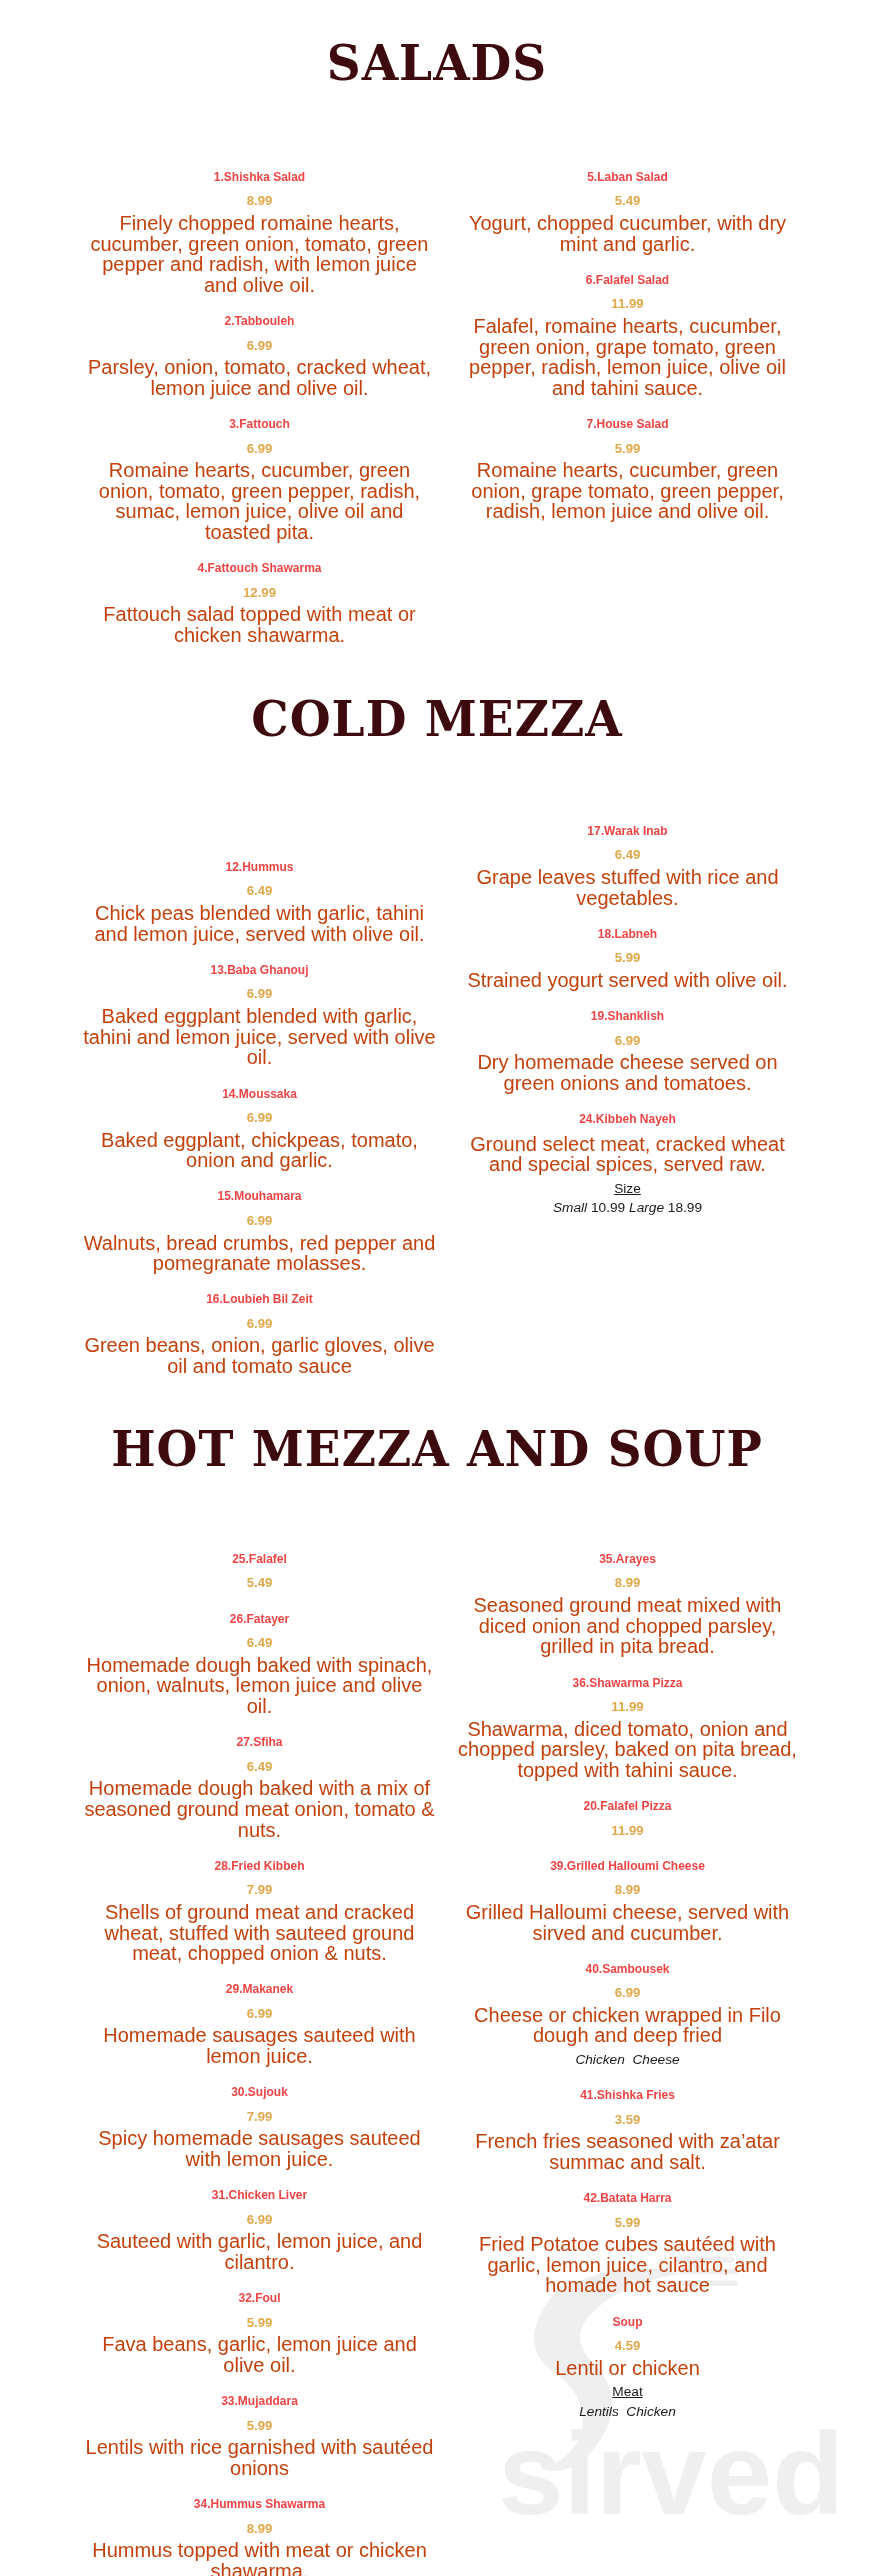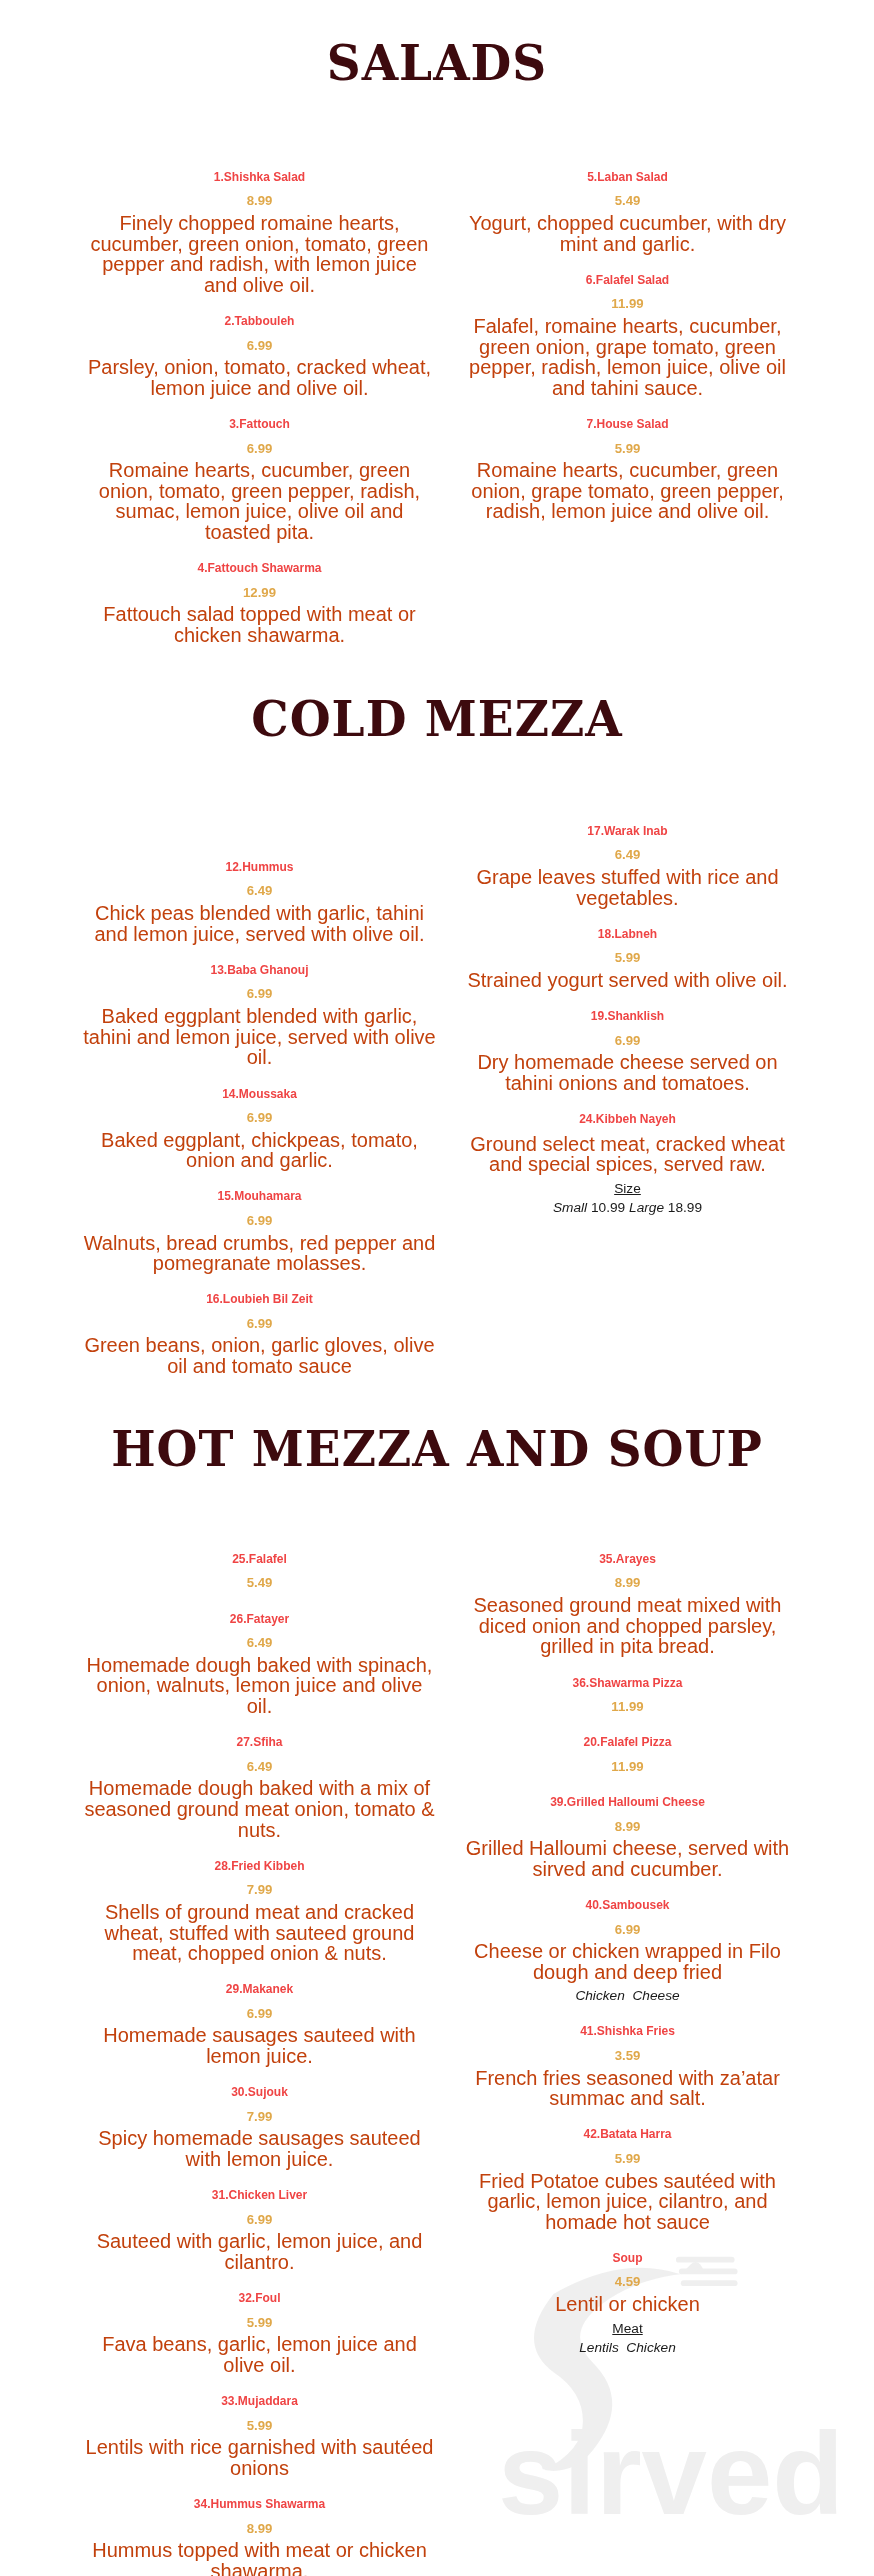--- a/index.html
+++ b/index.html
@@ -110,21 +110,21 @@
     <div class="item-desc">Grape leaves stuffed with rice and vegetables.</div>
   </div>
   <div class="item">
     <div class="item-name">18.Labneh</div>
     <div class="item-price">5.99</div>
     <div class="item-desc">Strained yogurt served with olive oil.</div>
   </div>
   <div class="item">
     <div class="item-name">19.Shanklish</div>
     <div class="item-price">6.99</div>
-    <div class="item-desc">Dry homemade cheese served on tahini onions and tomatoes.</div>
+    <div class="item-desc">Dry homemade cheese served on green onions and tomatoes.</div>
   </div>
   <div class="item">
     <div class="item-name" style="margin-bottom:2.9px;">24.Kibbeh Nayeh</div>
     <div class="item-desc">Ground select meat, cracked wheat and special spices, served raw.</div>
     <div class="item-opt-label">Size</div>
     <div class="item-opts">
       <i>Small</i>
       <span>10.99</span>
       <i>Large</i>
       <span>18.99</span>
@@ -193,20 +193,21 @@
 
 <div class="col right" style="top:1549px;">
   <div class="item">
     <div class="item-name">35.Arayes</div>
     <div class="item-price">8.99</div>
     <div class="item-desc">Seasoned ground meat mixed with diced onion and chopped parsley, grilled in pita bread.</div>
   </div>
   <div class="item">
     <div class="item-name">36.Shawarma Pizza</div>
     <div class="item-price">11.99</div>
+    <div class="item-desc">Shawarma, diced tomato, onion and chopped parsley, baked on pita bread, topped with tahini sauce.</div>
   </div>
   <div class="item">
     <div class="item-name">20.Falafel Pizza</div>
     <div class="item-price">11.99</div>
   </div>
   <div class="item">
     <div class="item-name">39.Grilled Halloumi Cheese</div>
     <div class="item-price">8.99</div>
     <div class="item-desc">Grilled Halloumi cheese, served with sirved and cucumber.</div>
   </div>

